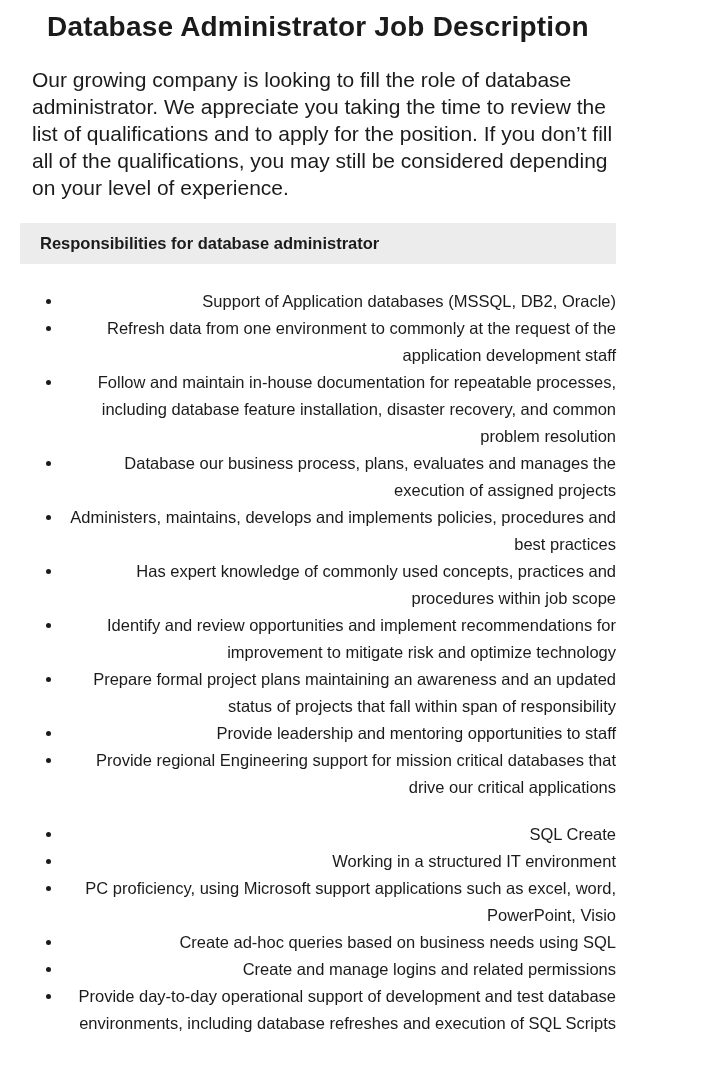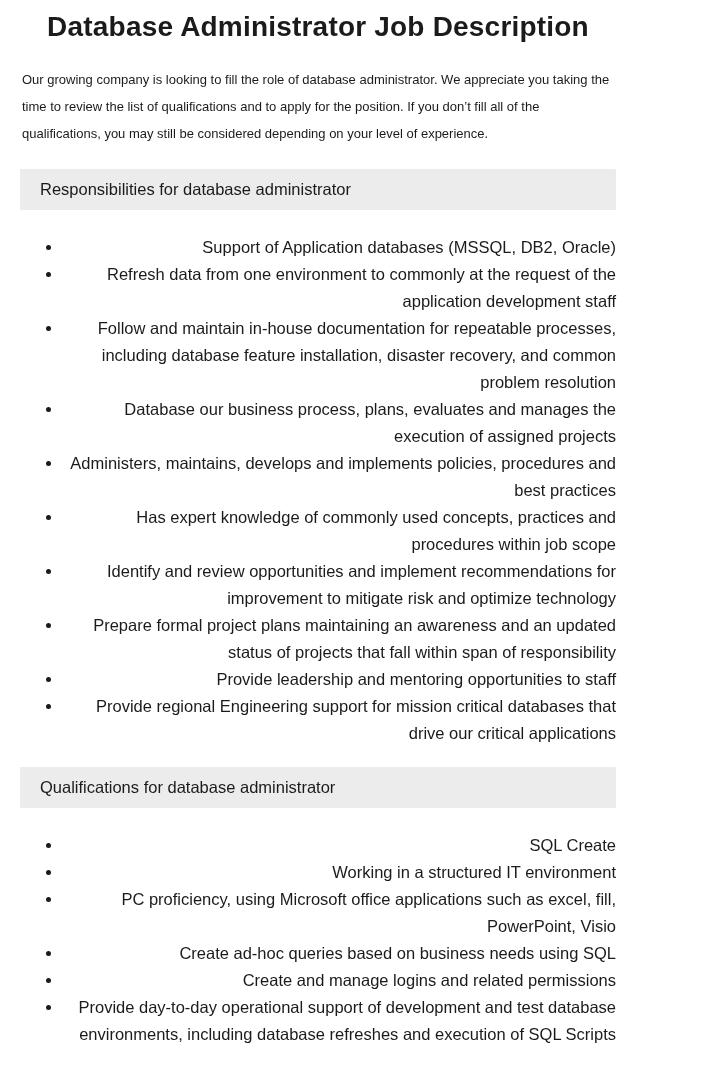--- a/index.html
+++ b/index.html
@@ -21,28 +21,28 @@
   }
   .page-title {
     font-size: 28px;
     line-height: 1.2;
     font-weight: bold;
     text-align: center;
     margin: 4px 0 22px 0;
     letter-spacing: 0.2px;
   }
   .intro {
-    font-size: 13px;
+    font-size: 21px;
     line-height: 27px;
-    margin: 0 0 22px 2px;
+    margin: 0 0 22px 12px;
   }
   .section-header {
     background: #ececec;
     font-size: 16.5px;
-    font-weight: normal;
+    font-weight: bold;
     padding: 11px 20px;
     margin: 0 0 24px 0;
     border-radius: 1px;
   }
   ul.bullet-list {
     list-style-type: disc;
     margin: 0 0 20px 0;
     padding: 0 0 0 43px;
     font-size: 16.5px;
     line-height: 27px;
@@ -72,26 +72,23 @@
     <li>Follow and maintain in-house documentation for repeatable processes, including database feature installation, disaster recovery, and common problem resolution</li>
     <li>Database our business process, plans, evaluates and manages the execution of assigned projects</li>
     <li>Administers, maintains, develops and implements policies, procedures and best practices</li>
     <li>Has expert knowledge of commonly used concepts, practices and procedures within job scope</li>
     <li>Identify and review opportunities and implement recommendations for improvement to mitigate risk and optimize technology</li>
     <li>Prepare formal project plans maintaining an awareness and an updated status of projects that fall within span of responsibility</li>
     <li>Provide leadership and mentoring opportunities to staff</li>
     <li>Provide regional Engineering support for mission critical databases that drive our critical applications</li>
   </ul>
 
-  <div class="section-header">
-    <span>Qualifications for database administrator</span>
-  </div>
 
   <ul class="bullet-list">
     <li>SQL Create</li>
     <li>Working in a structured IT environment</li>
-    <li>PC proficiency, using Microsoft office applications such as excel, fill, PowerPoint, Visio</li>
+    <li>PC proficiency, using Microsoft support applications such as excel, word, PowerPoint, Visio</li>
     <li>Create ad-hoc queries based on business needs using SQL</li>
     <li>Create and manage logins and related permissions</li>
     <li>Provide day-to-day operational support of development and test database environments, including database refreshes and execution of SQL Scripts</li>
   </ul>
 
 </div>
 
 </body></html>

